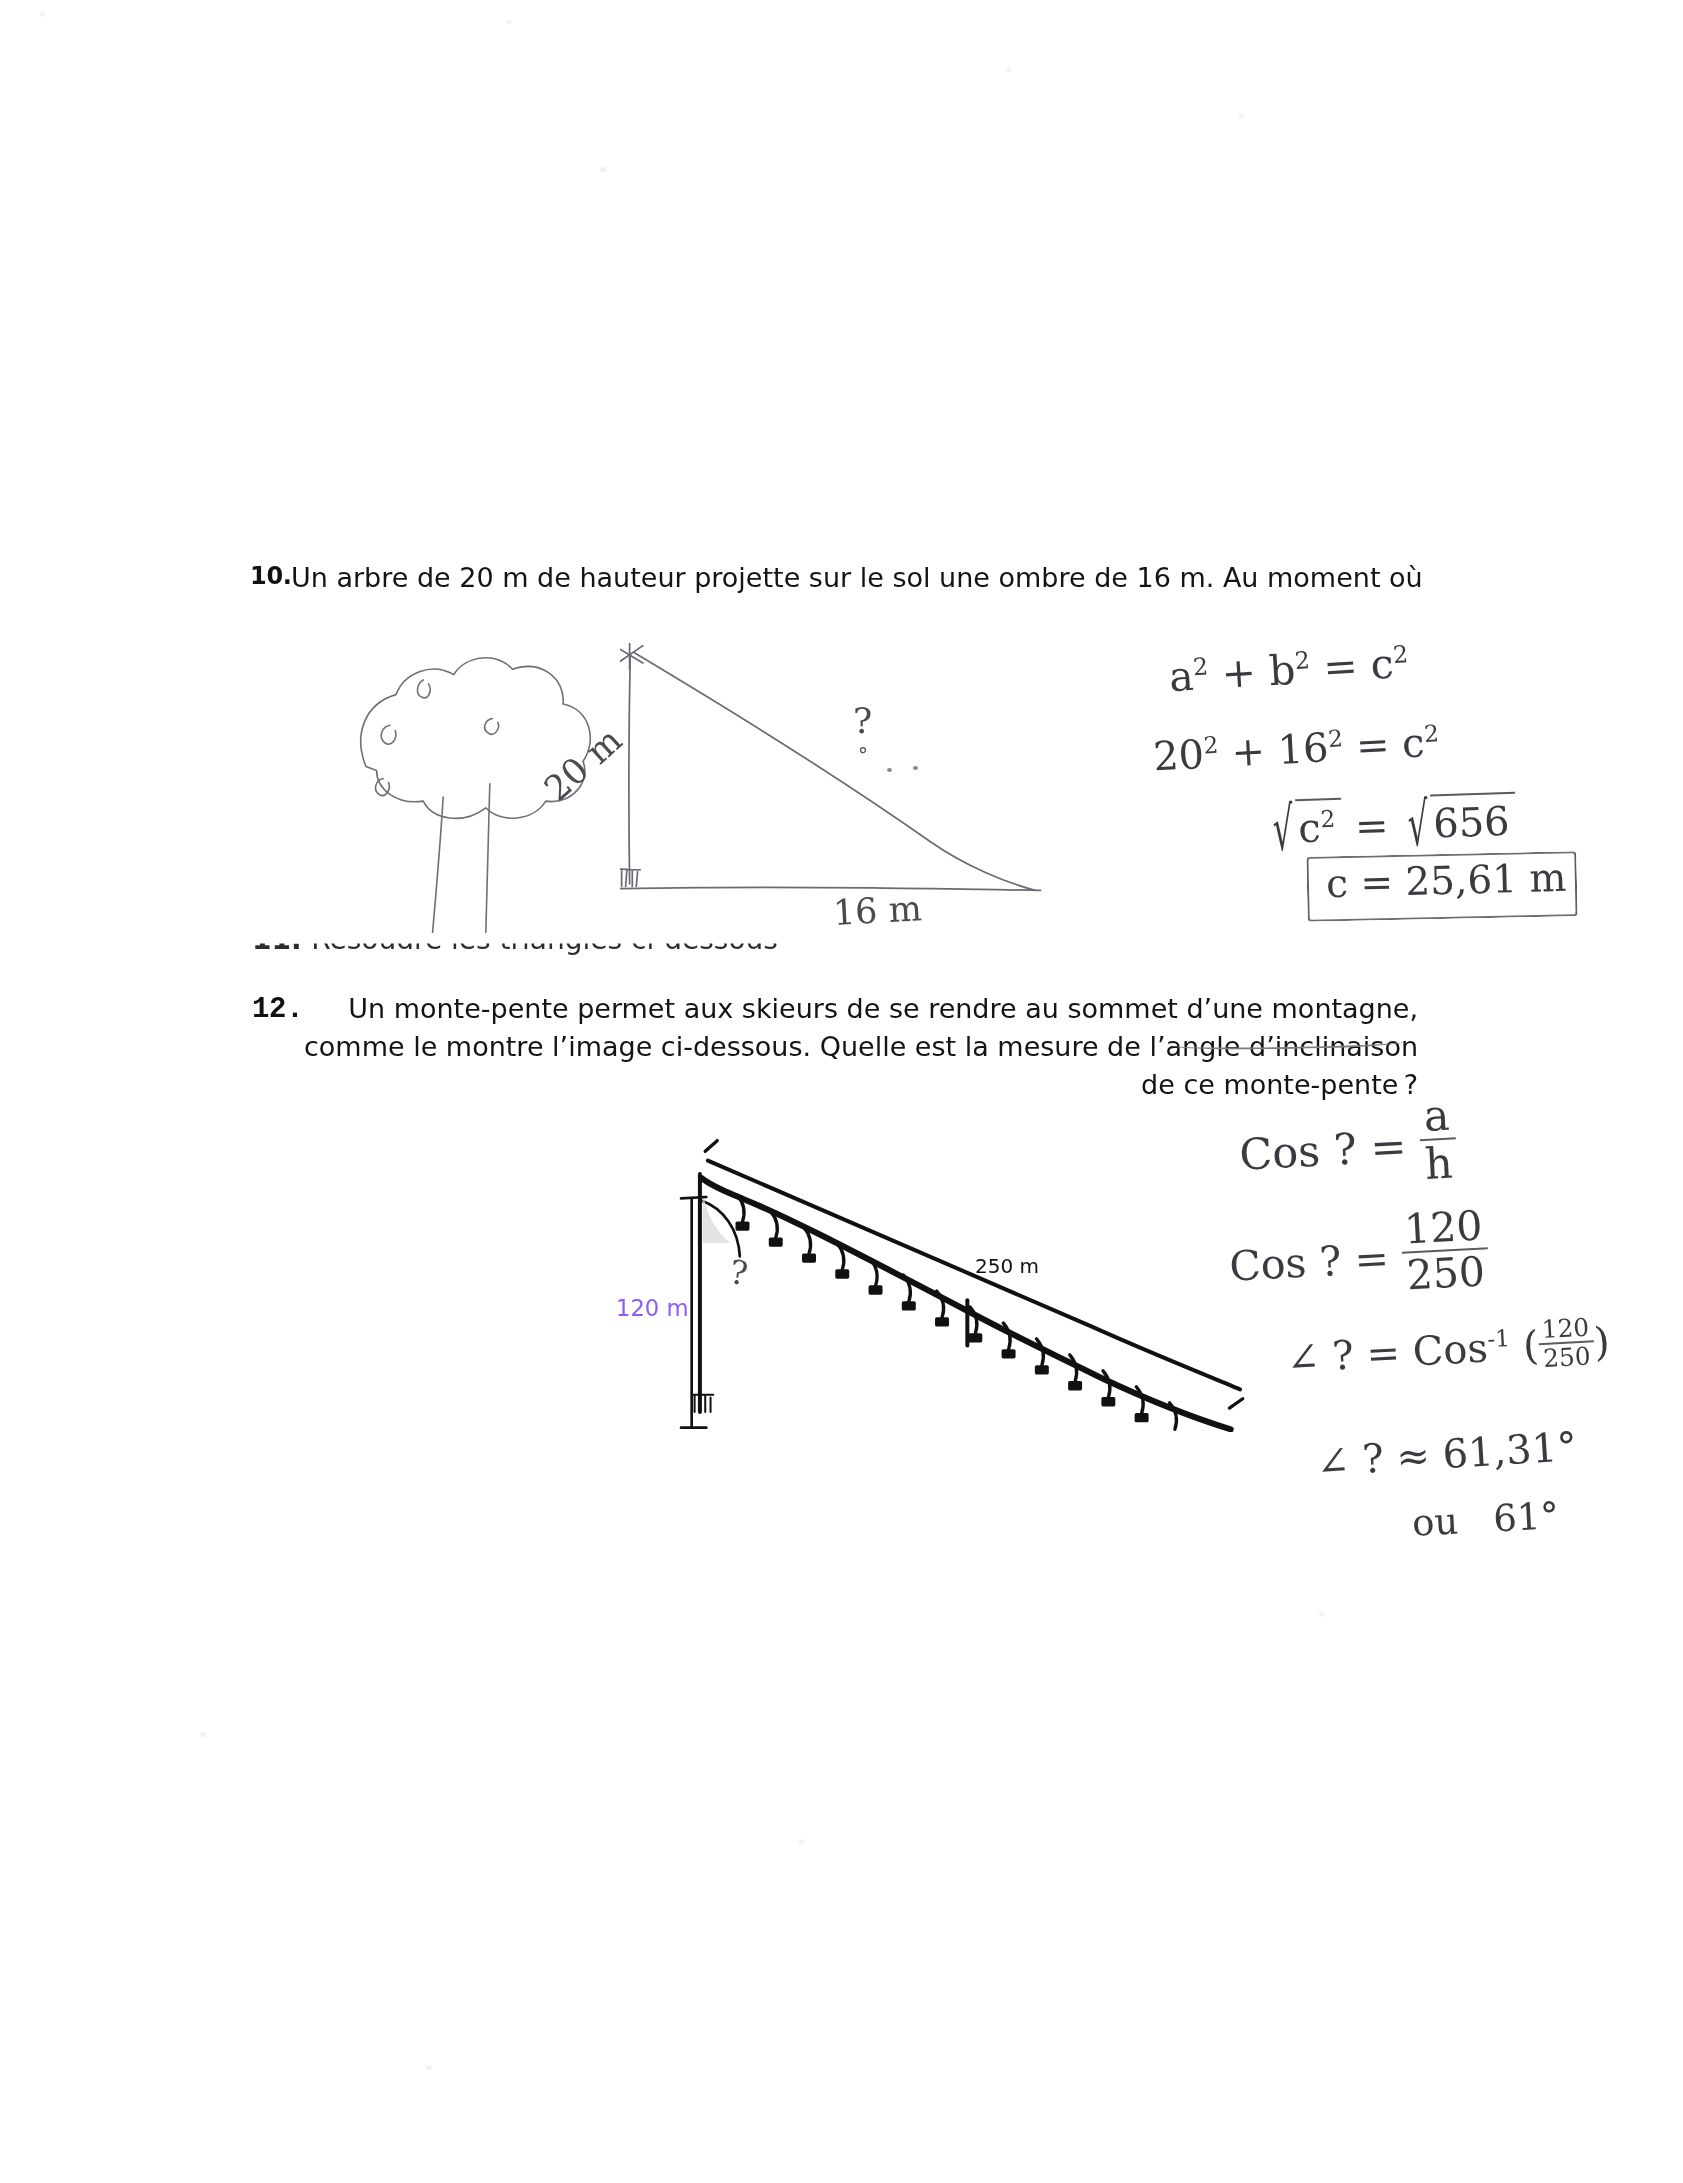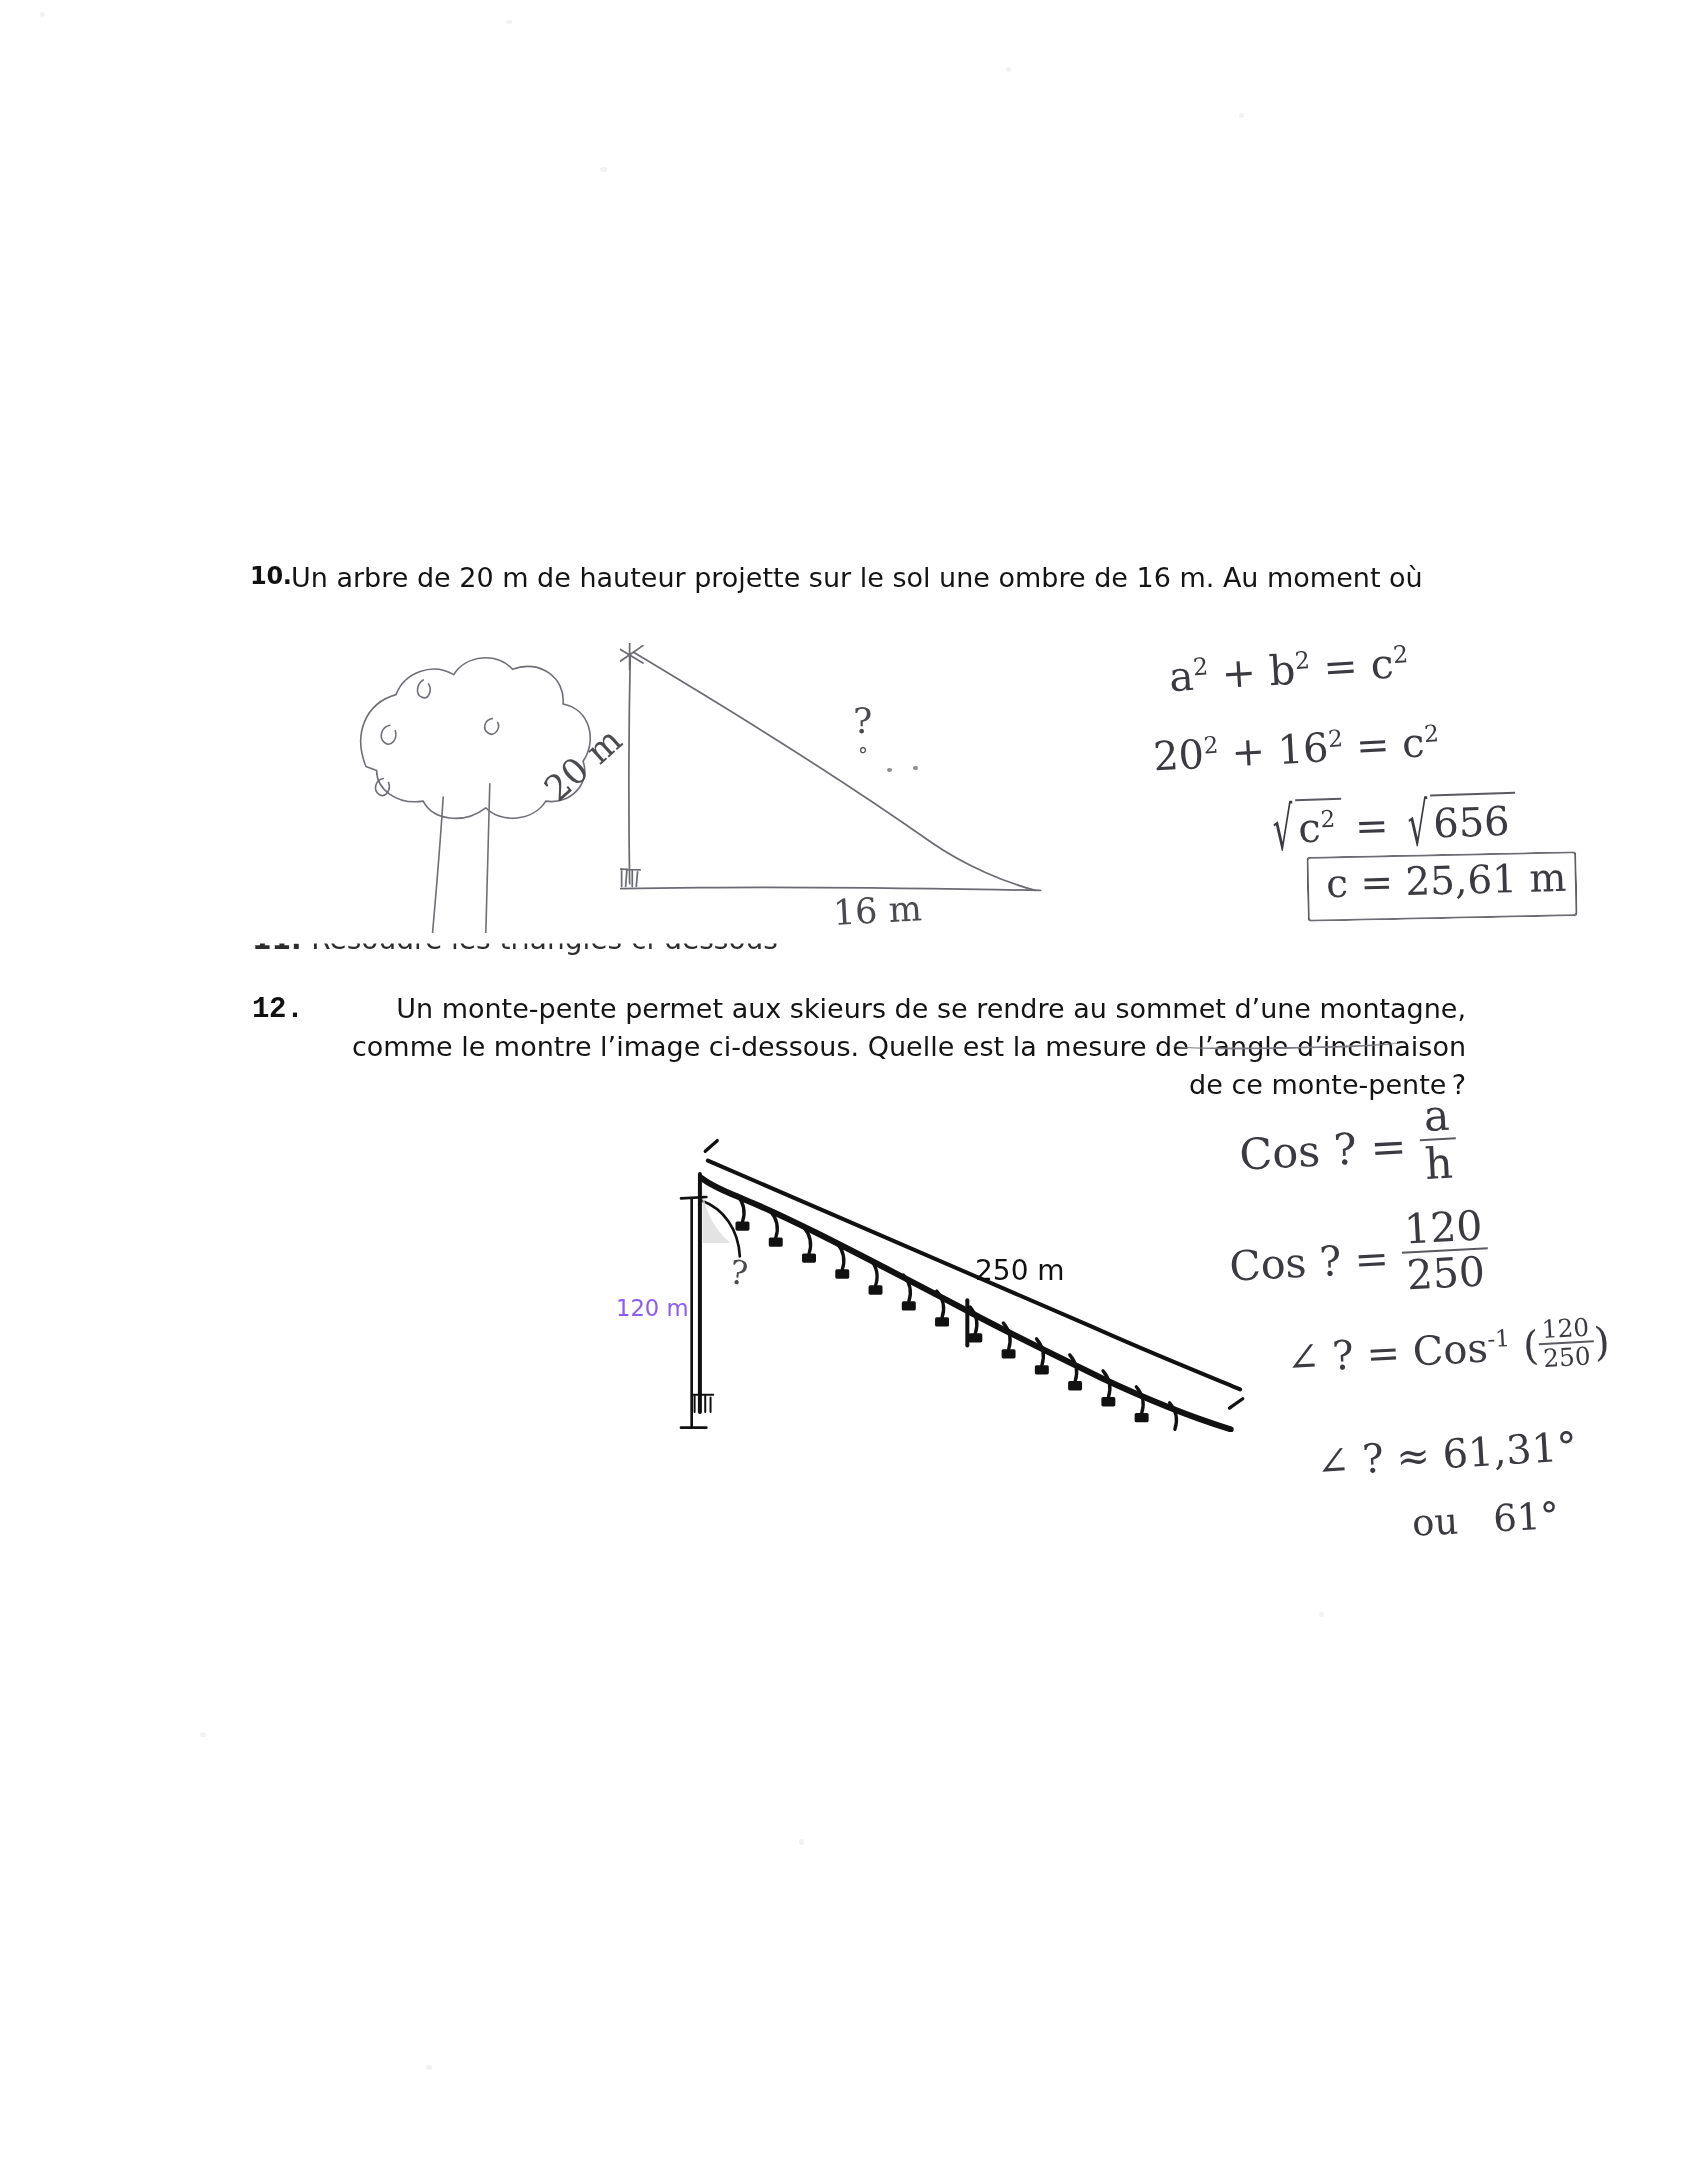--- a/index.html
+++ b/index.html
@@ -37,21 +37,21 @@
   .q-body {
     position: absolute;
     font-family: "DejaVu Sans", sans-serif;
     color: #141414;
     font-weight: 400;
   }
   .q-line { white-space: nowrap; text-align: right; }
   .q10 .q-num { left: 0; top: 4px; font-size: 24px; }
   .q10 .q-body { left: 41px; top: 0; font-size: 27px; line-height: 39px; }
   .q12 .q-num { left: 0; top: 2.7px; font-size: 29px; font-family: Liberation Mono, monospace; }
-  .q12 .q-body { left: 52px; top: 0; font-size: 27px; line-height: 38px; margin-left: 48px; }
+  .q12 .q-body { left: 52px; top: 0; font-size: 27px; line-height: 38px; }
 
   
   .q11-ghost {
     position: absolute;
     font-family: "DejaVu Sans", sans-serif;
     font-weight: 700;
     font-size: 28px;
     color: #1b1b1b;
     white-space: nowrap;
     clip-path: inset(62% 0 0 0);
@@ -284,21 +284,21 @@
   <svg class="art" style="left:677px; top:1193px;" width="40" height="240" viewBox="0 0 60 360">
     <g stroke="#111111" stroke-width="4" fill="none" stroke-linecap="round">
       <path d="M22 8 L22 352"></path>
       <path d="M6 8 L44 6"></path>
       <path d="M6 352 L44 352"></path>
     </g>
   </svg>
 
   <div class="q-body" style="position:absolute; left:616px; top:1295px; font-size:22.7px; font-family:'DejaVu Sans',sans-serif; font-weight:400; color:#8b5cf6;">120 m</div>
 
-  <div class="q-body" style="position:absolute; left:975px; top:1254px; font-size:28px; font-family:'DejaVu Sans',sans-serif; font-weight:400; color:#111;">250 m</div>
+  <div class="q-body" style="position:absolute; left:975px; top:1254px; font-size:20px; font-family:'DejaVu Sans',sans-serif; font-weight:400; color:#111;">250 m</div>
 
   <div class="hw" style="left:730px; top:1253px; font-size:33px; transform:rotate(8deg);">?</div>
 
   <div class="hw hw-dark" style="left:1239px; top:1098px; font-size:43px; transform:rotate(-3deg);">
     <span>Cos</span>
     <span>?</span>
     <span>=</span>
     <span class="frac">
       <span class="num">a</span>
       <span class="den">h</span>

